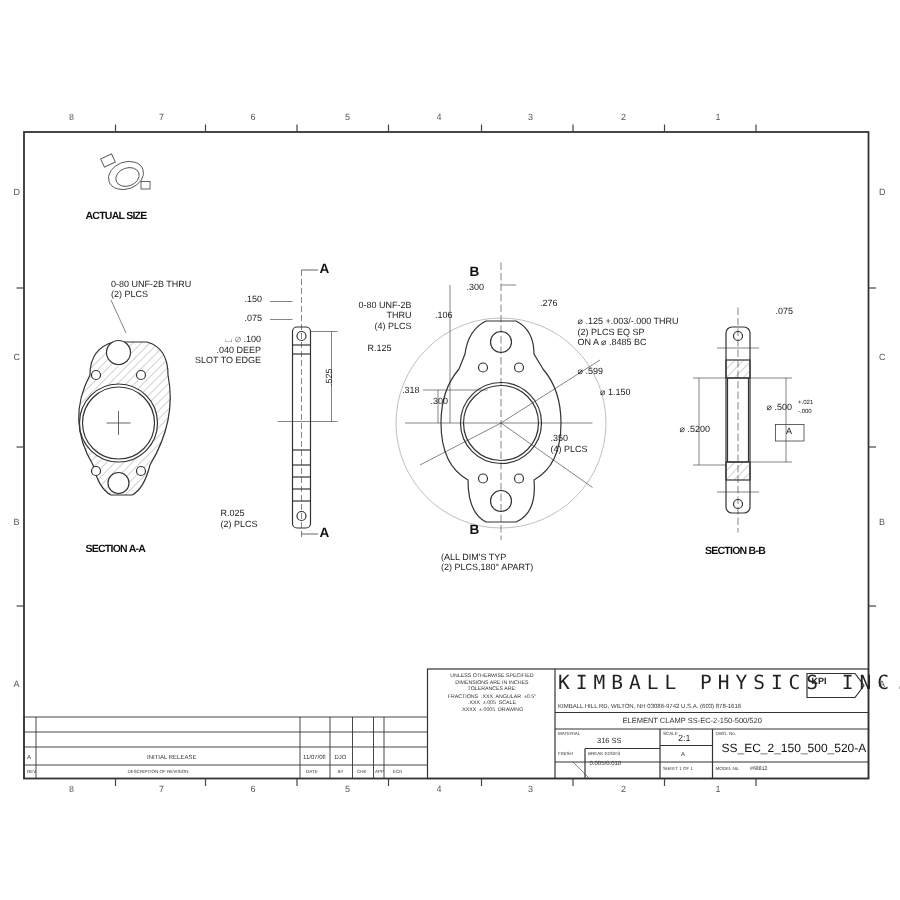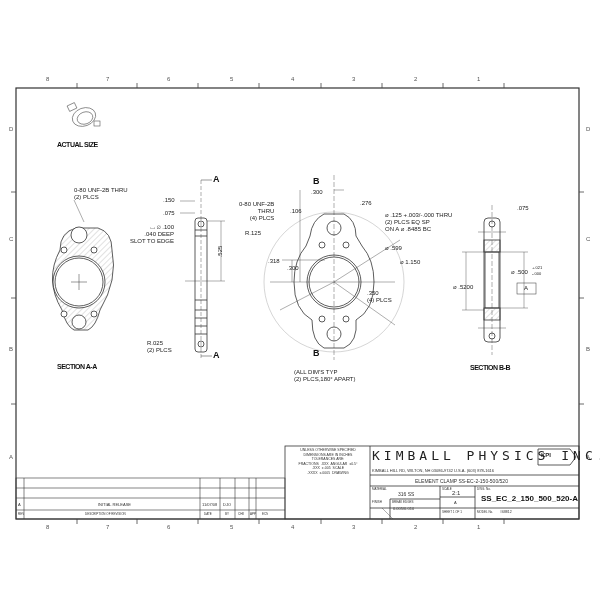--- a/index.html
+++ b/index.html
@@ -249,21 +249,21 @@
 <div class="tb-cell" style="left:372px;top:487px;font-size:3px">MATERIAL</div>
 <div class="tb-cell" style="left:398px;top:491px;font-size:5px">316 SS</div>
 <div class="tb-cell" style="left:372px;top:500px;font-size:3px">FINISH</div>
 <div class="tb-cell" style="left:392px;top:500px;font-size:3px">BREAK EDGES</div>
 <div class="tb-cell" style="left:393px;top:506px;font-size:4px">0.005/0.010</div>
 <div class="tb-cell" style="left:442px;top:487px;font-size:3px">SCALE</div>
 <div class="tb-cell" style="left:452px;top:490px;font-size:6px">2:1</div>
 <div class="tb-cell" style="left:454px;top:500px;font-size:4px">A</div>
 <div class="tb-cell" style="left:442px;top:510px;font-size:3px">SHEET 1 OF 1</div>
 <div class="tb-cell" style="left:477px;top:487px;font-size:3px">DWG. No.</div>
-<div class="tb-cell" style="left:481px;top:494px;font-size:8px;font-weight:bold;color:#111">SS_EC_2_150_500_520-A</div>
+<div class="tb-cell" style="left:481px;top:494px;font-size:8px;font-weight:normal;color:#111">SS_EC_2_150_500_520-A</div>
 <div class="tb-cell" style="left:477px;top:510px;font-size:3px">MODEL No.</div>
 <div class="tb-cell" style="left:500px;top:510px;font-size:3.5px">#68812</div>
 
 <div class="tb-cell" style="left:18px;top:502px">A</div>
 <div class="tb-cell" style="left:98px;top:502px">INITIAL RELEASE</div>
 <div class="tb-cell" style="left:202px;top:502px">11/07/08</div>
 <div class="tb-cell" style="left:223px;top:502px">DJO</div>
 <div class="tb-cell" style="left:18px;top:512px;font-size:3px">REV</div>
 <div class="tb-cell" style="left:85px;top:512px;font-size:3px">DESCRIPTION OF REVISION</div>
 <div class="tb-cell" style="left:204px;top:512px;font-size:3px">DATE</div>

